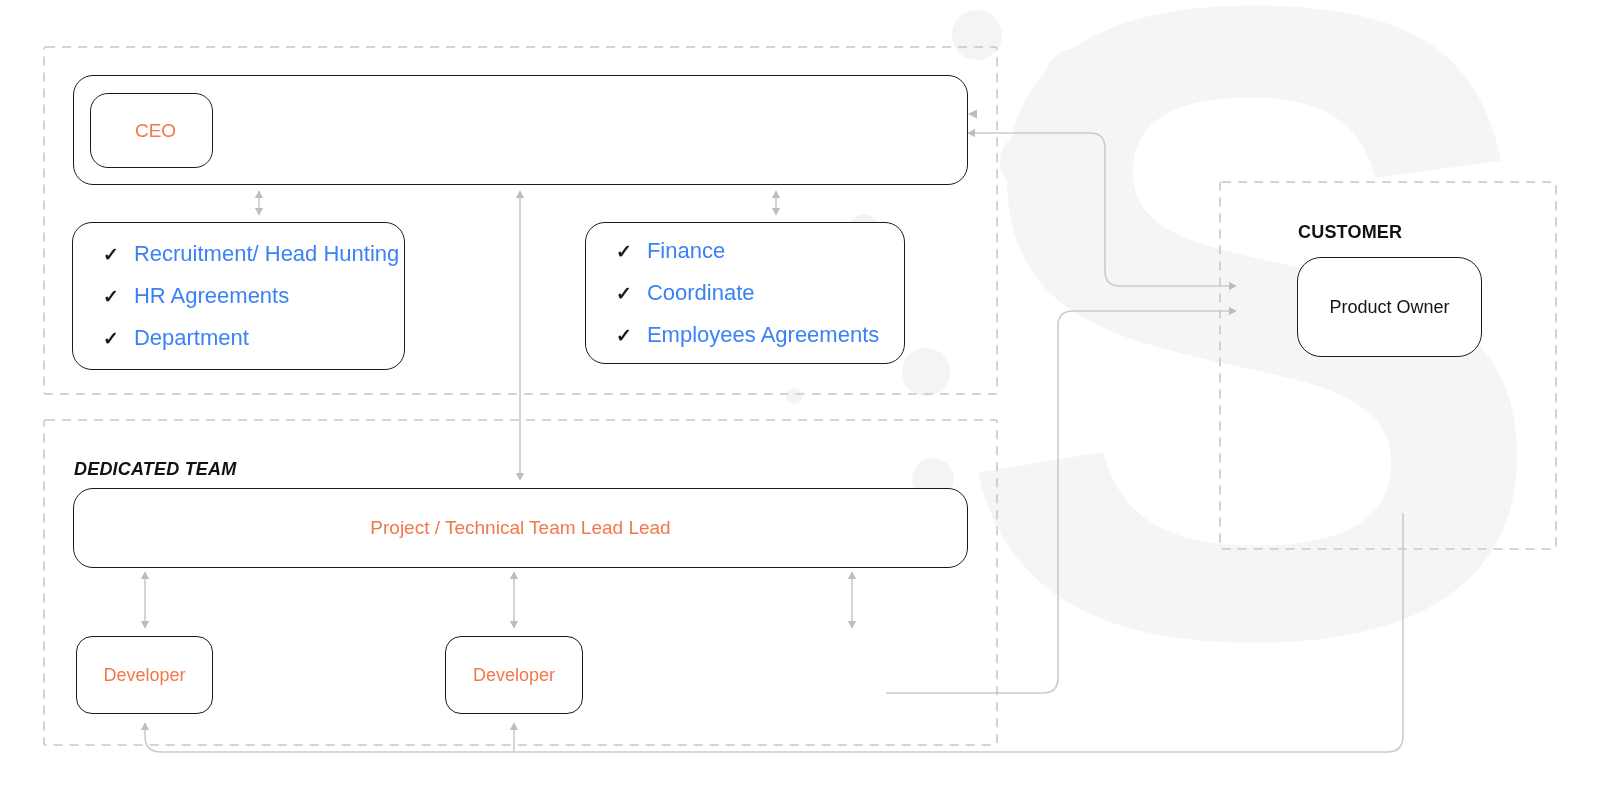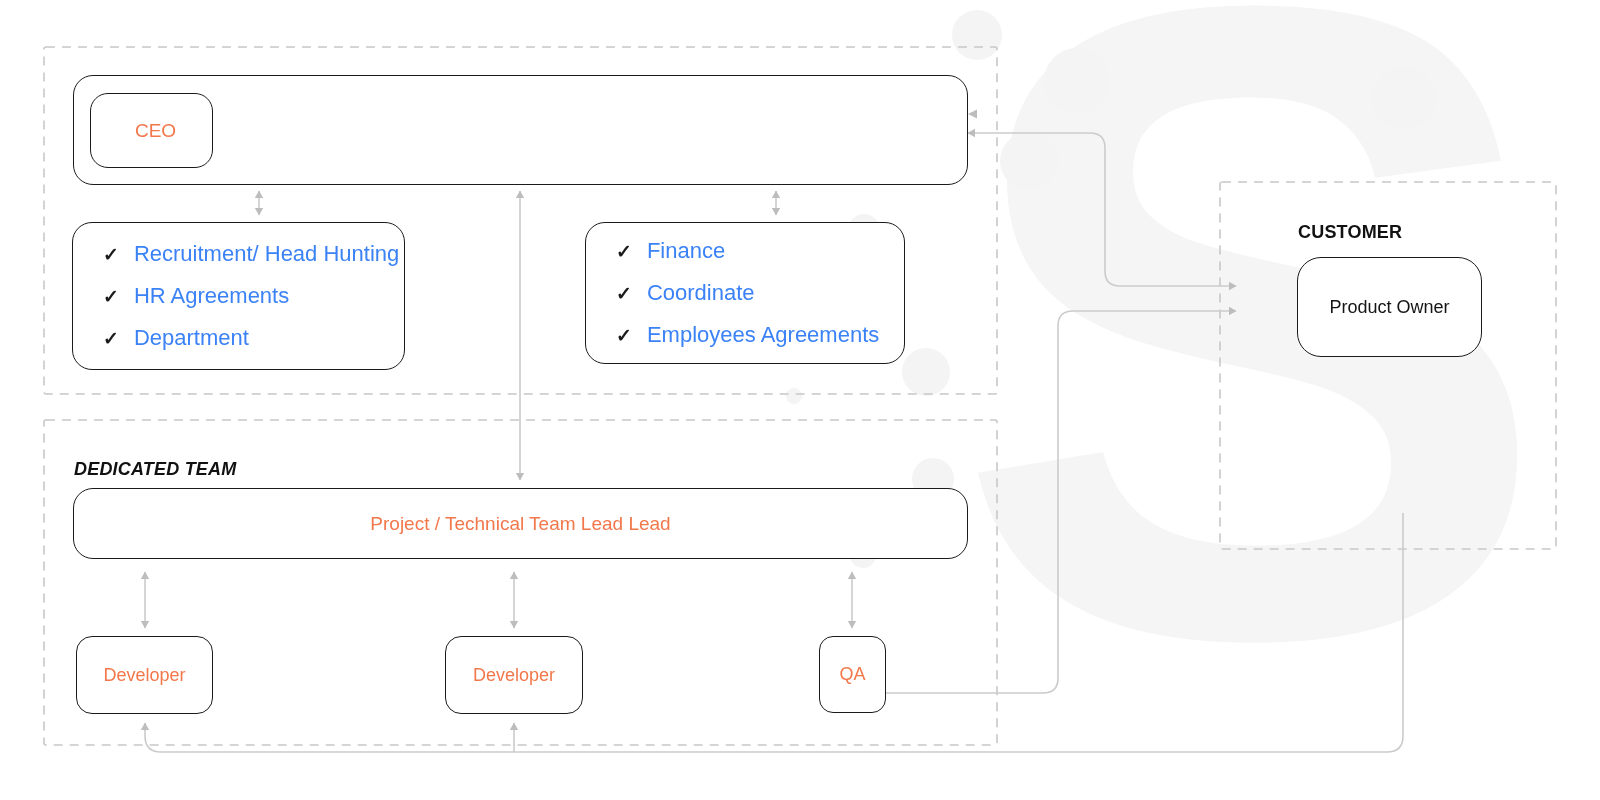--- a/index.html
+++ b/index.html
@@ -35,21 +35,21 @@
   .checklist{
     flex-direction:column;align-items:flex-start;justify-content:center;
     padding-left:30px;border-radius:20px;
   }
   .check-row{display:flex;align-items:center;margin:8px 0;}
   .check-ic{font-size:19px;font-weight:700;color:#1b1b1b;margin-right:15px;}
   .check-label{font-size:22px;color:#3b82f6;white-space:nowrap;}
   #hr-box{left:72px;top:222px;width:333px;height:148px;}
   #fin-box{left:585px;top:222px;width:320px;height:142px;}
   
-  #project-box{left:73px;top:488px;width:895px;height:71px;border-radius:20px;}
+  #project-box{left:73px;top:488px;width:895px;height:80px;border-radius:20px;}
   #project-box .node-label{font-size:19px;}
   #dev1-box{left:76px;top:636px;width:137px;height:78px;border-radius:16px;}
   #dev2-box{left:445px;top:636px;width:138px;height:78px;border-radius:16px;}
   #qa-box{left:819px;top:636px;width:67px;height:77px;border-radius:14px;}
   
   #po-box{left:1297px;top:257px;width:185px;height:100px;border-radius:24px;}
   #tl-box{left:1287px;top:433px;width:206px;height:80px;border-radius:24px;}
   
   .section-title{
     position:absolute;z-index:2;font-size:18px;font-weight:800;color:#111111;
@@ -146,23 +146,20 @@
   <div class="node" id="project-box">
     <span class="node-label accent-text">Project / Technical Team Lead Lead</span>
   </div>
 
   <div class="node" id="dev1-box">
     <span class="node-label accent-text">Developer</span>
   </div>
   <div class="node" id="dev2-box">
     <span class="node-label accent-text">Developer</span>
   </div>
-  <div class="node" id="qa-box">
-    <span class="node-label accent-text">QA</span>
-  </div>
 
   <div class="section-title" id="customer-title">CUSTOMER</div>
 
   <div class="node" id="po-box">
     <span class="node-label">Product Owner</span>
   </div>
 
 </div>
 
 </body></html>

